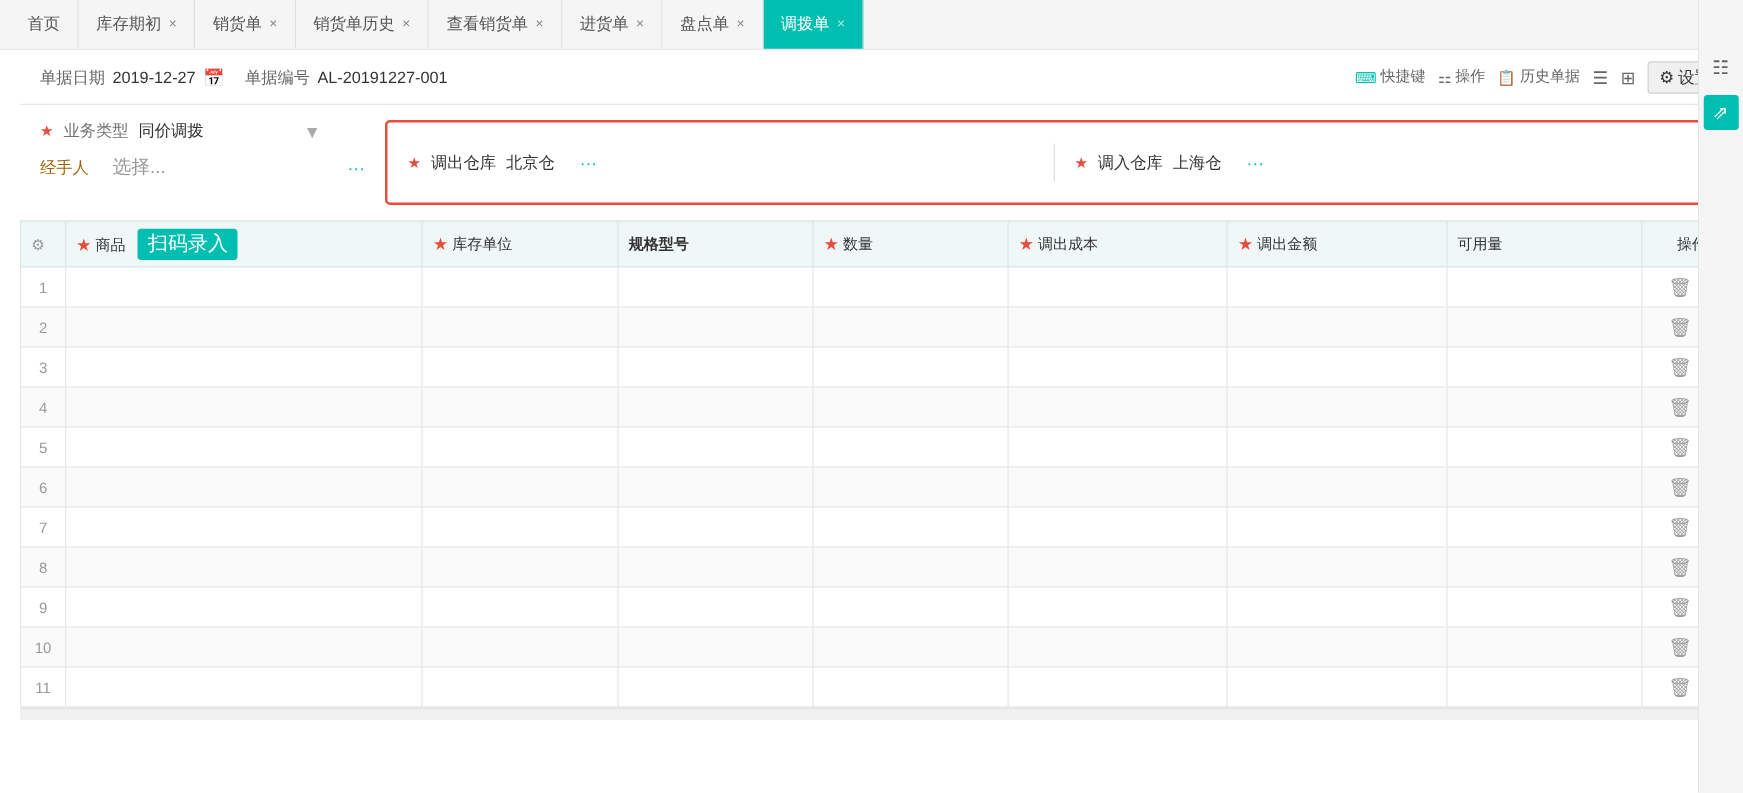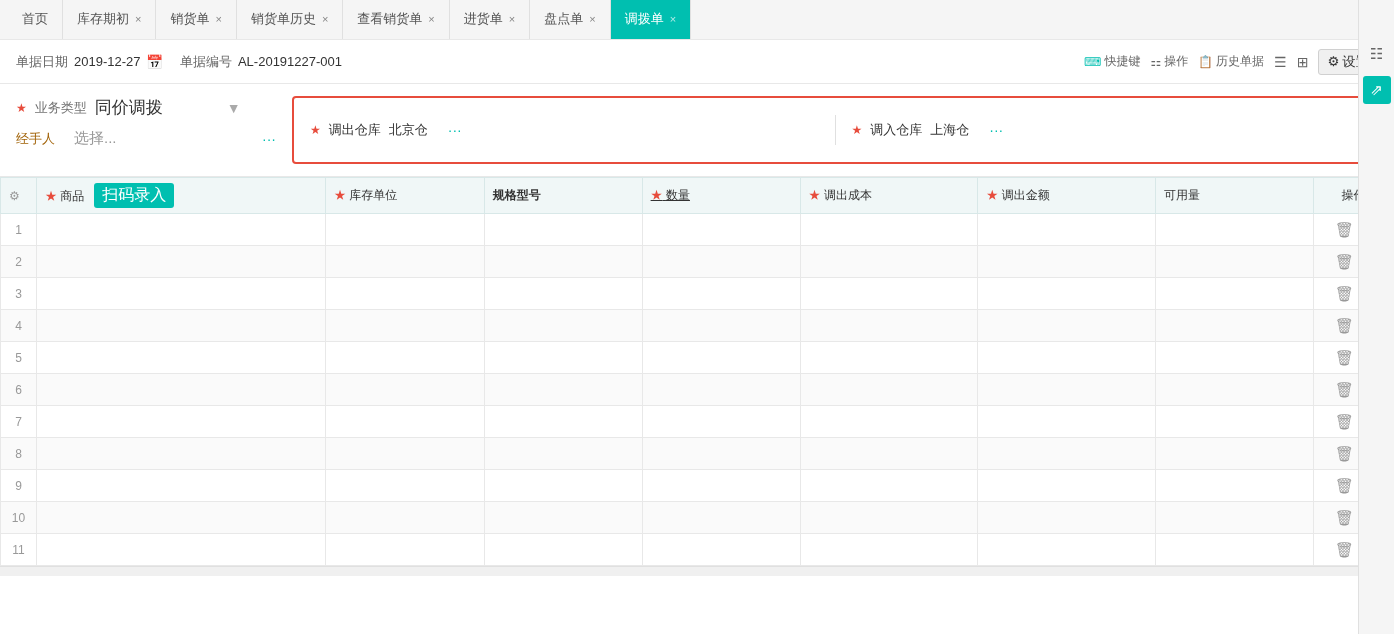--- a/index.html
+++ b/index.html
@@ -55,21 +55,21 @@
     }
     .form-left {
       display: flex; flex-direction: column; gap: 10px; min-width: 260px;
     }
     .form-row {
       display: flex; align-items: center; gap: 8px;
     }
     .form-row label { color: #e74c3c; font-size: 12px; }
     .form-row .field-name { color: #737373; min-width: 50px; }
     .form-row .field-value {
-      border: none; outline: none; color: #333; font-size: 17px; min-width: 120px;
+      border: none; outline: none; color: #333; font-size: 13px; min-width: 120px;
     }
     .dropdown-btn {
       color: #aaa; cursor: pointer; font-size: 14px; margin-left: 4px;
     }
     .optional-label { color: #999; font-size: 15px; }
     .more-btn { color: #00bfb0; cursor: pointer; font-size: 14px; margin-left: auto; }
 
     
     .warehouse-section {
       border: 2px solid #e74c3c; border-radius: 4px; flex: 1;
@@ -118,21 +118,21 @@
       background: #f5f5f5; border-left: 1px solid #e0e0e0;
       display: flex; flex-direction: column; align-items: center; padding-top: 40px; gap: 8px;
     }
     .sidebar-icon {
       width: 28px; height: 28px; display: flex; align-items: center; justify-content: center;
       cursor: pointer; border-radius: 3px; color: #666; font-size: 15px;
     }
     .sidebar-icon.active { background: #00bfb0; color: #fff; }
 
     
-    .main-content { display: flex; flex-direction: column; height: calc(100vh - 40px); }
+    .main-content { display: flex; flex-direction: column; height: calc(100vh - 40px); padding-left: 16px; }
 
     
     .scroll-bar-row {
       height: 10px; background: #f0f0f0; border-top: 1px solid #e0e0e0;
     }
 
     .gear-icon { color: #999; }
   </style>
 </head>
 <body>
@@ -251,21 +251,21 @@
             &nbsp;
             <button class="scan-btn">扫码录入</button>
           </th>
           <th style="min-width:80px;">
             <span style="color:#e74c3c;">★</span>
             <span>库存单位</span>
           </th>
           <th style="min-width:80px;font-weight:bold;">
             <span>规格型号</span>
           </th>
-          <th style="min-width:80px;text-decoration:underline;">
+          <th style="min-width:80px;">
             <span style="color:#e74c3c;">★</span>
             <span>数量</span>
           </th>
           <th style="min-width:90px;">
             <span style="color:#e74c3c;">★</span>
             <span>调出成本</span>
           </th>
           <th style="min-width:90px;">
             <span style="color:#e74c3c;">★</span>
             <span>调出金额</span>

